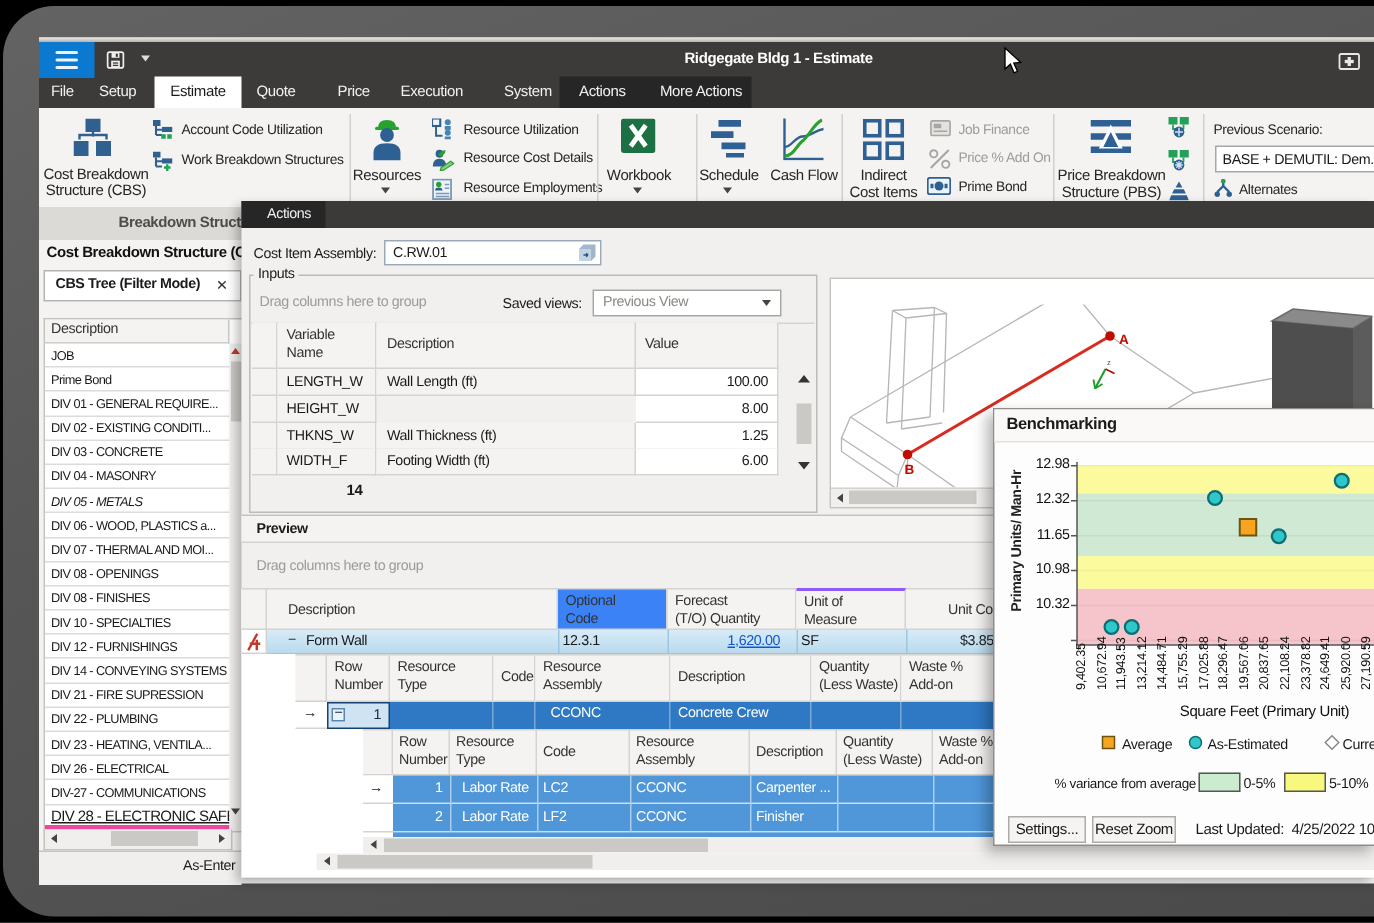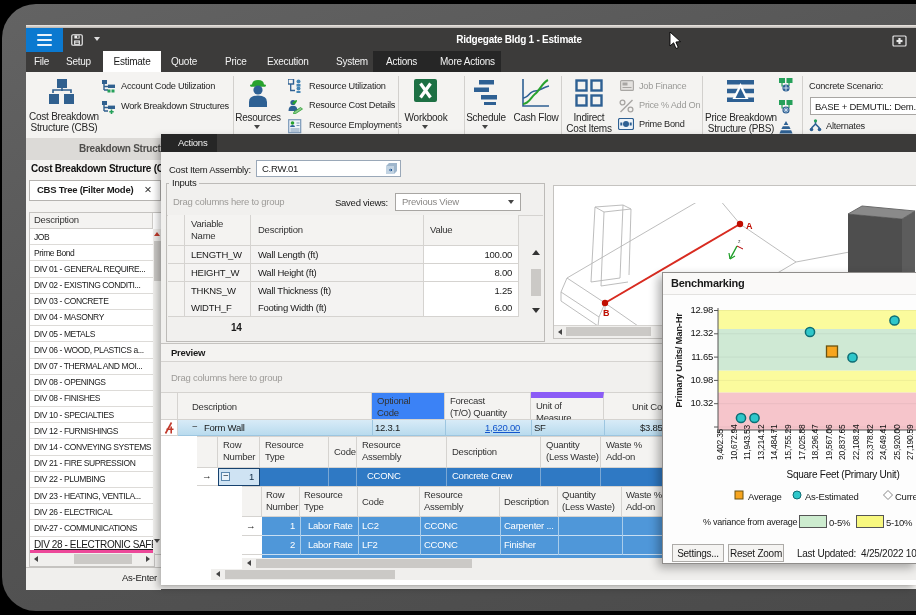--- a/index.html
+++ b/index.html
@@ -213,21 +213,21 @@
         <circle cx="8" cy="11" r="3.6" fill="#2e6093"></circle>
           <path d="M8,8.4 L8,13.6 M5.4,11 L10.6,11 M6.2,9.2 L9.8,12.8 M9.8,9.2 L6.2,12.8" stroke="#cfe0ef" stroke-width="0.9"></path>
       </svg>
       <svg class="abs" style="left:753px;top:49px" width="14" height="13" viewBox="0 0 14 13">
         <path d="M7,0 L9.3,4 L4.7,4 Z" fill="#2e6093"></path>
         <path d="M3.8,5.2 L10.2,5.2 L11.6,8 L2.4,8 Z" fill="#2e6093"></path>
         <path d="M1.8,9.2 L12.2,9.2 L13.5,12.5 L0.5,12.5 Z" fill="#2e6093"></path>
       </svg>
       <div class="rsep" style="left:776px"></div>
 
-      <div class="rtext" style="left:783px;top:9px;">Concrete Scenario:</div>
+      <div class="rtext" style="left:783px;top:9px;">Previous Scenario:</div>
       <div class="abs" style="left:784px;top:25px;width:116px;height:16px;background:#fff;border:1px solid #a8a6a3;">
         <div class="abs" style="left:4px;top:2.5px;font-size:9.5px;white-space:nowrap;">BASE + DEMUTIL: Dem...</div>
       </div>
       <svg class="abs" style="left:783px;top:47px" width="13" height="13" viewBox="0 0 13 13">
         <path d="M6.5,1 L6.5,5 M6.5,5 L2.5,9 M6.5,5 L10.5,9" stroke="#2e6093" stroke-width="1.6" fill="none"></path>
         <circle cx="2.5" cy="10.5" r="1.8" fill="#2e6093"></circle>
           <circle cx="10.5" cy="10.5" r="1.8" fill="#2e6093"></circle>
           <circle cx="6.5" cy="1.8" r="1.6" fill="#25a05a"></circle>
       </svg>
       <div class="rtext" style="left:800px;top:49px;">Alternates</div>
@@ -246,21 +246,21 @@
           <div class="abs" style="left:0;top:0;width:122px;height:15px;background:#f4f3f1;border-bottom:1px solid #cfcdca;border-right:1px solid #cfcdca;">
             <span style="position:absolute;left:4px;top:1px;color:#333;">Description</span>
           </div>
           <div id="cbslist" class="abs" style="left:0;top:16px;width:123px;">
             <div style="height:16.2px;box-sizing:border-box;border-bottom:1px solid #dddbd8;padding:2.5px 0 0 4px;font-size:8.5px;letter-spacing:-0.4px;white-space:nowrap;overflow:hidden;">JOB</div>
             <div style="height:16.2px;box-sizing:border-box;border-bottom:1px solid #dddbd8;padding:2.5px 0 0 4px;font-size:8.5px;letter-spacing:-0.4px;white-space:nowrap;overflow:hidden;">Prime Bond</div>
             <div style="height:16.2px;box-sizing:border-box;border-bottom:1px solid #dddbd8;padding:2.5px 0 0 4px;font-size:8.5px;letter-spacing:-0.4px;white-space:nowrap;overflow:hidden;">DIV 01 - GENERAL REQUIRE...</div>
             <div style="height:16.2px;box-sizing:border-box;border-bottom:1px solid #dddbd8;padding:2.5px 0 0 4px;font-size:8.5px;letter-spacing:-0.4px;white-space:nowrap;overflow:hidden;">DIV 02 - EXISTING CONDITI...</div>
             <div style="height:16.2px;box-sizing:border-box;border-bottom:1px solid #dddbd8;padding:2.5px 0 0 4px;font-size:8.5px;letter-spacing:-0.4px;white-space:nowrap;overflow:hidden;">DIV 03 - CONCRETE</div>
             <div style="height:16.2px;box-sizing:border-box;border-bottom:1px solid #dddbd8;padding:2.5px 0 0 4px;font-size:8.5px;letter-spacing:-0.4px;white-space:nowrap;overflow:hidden;">DIV 04 - MASONRY</div>
-            <div style="height:16.2px;box-sizing:border-box;border-bottom:1px solid #dddbd8;padding:2.5px 0 0 4px;font-size:8.5px;letter-spacing:-0.4px;white-space:nowrap;overflow:hidden;">DIV 05 - METALS</div>
+            <div style="height:16.2px;box-sizing:border-box;border-bottom:1px solid #dddbd8;padding:2.5px 0 0 4px;font-size:8.5px;letter-spacing:-0.4px;white-space:nowrap;overflow:hidden;font-style:italic;">DIV 05 - METALS</div>
             <div style="height:16.2px;box-sizing:border-box;border-bottom:1px solid #dddbd8;padding:2.5px 0 0 4px;font-size:8.5px;letter-spacing:-0.4px;white-space:nowrap;overflow:hidden;">DIV 06 - WOOD, PLASTICS a...</div>
             <div style="height:16.2px;box-sizing:border-box;border-bottom:1px solid #dddbd8;padding:2.5px 0 0 4px;font-size:8.5px;letter-spacing:-0.4px;white-space:nowrap;overflow:hidden;">DIV 07 - THERMAL AND MOI...</div>
             <div style="height:16.2px;box-sizing:border-box;border-bottom:1px solid #dddbd8;padding:2.5px 0 0 4px;font-size:8.5px;letter-spacing:-0.4px;white-space:nowrap;overflow:hidden;">DIV 08 - OPENINGS</div>
             <div style="height:16.2px;box-sizing:border-box;border-bottom:1px solid #dddbd8;padding:2.5px 0 0 4px;font-size:8.5px;letter-spacing:-0.4px;white-space:nowrap;overflow:hidden;">DIV 08 - FINISHES</div>
             <div style="height:16.2px;box-sizing:border-box;border-bottom:1px solid #dddbd8;padding:2.5px 0 0 4px;font-size:8.5px;letter-spacing:-0.4px;white-space:nowrap;overflow:hidden;">DIV 10 - SPECIALTIES</div>
             <div style="height:16.2px;box-sizing:border-box;border-bottom:1px solid #dddbd8;padding:2.5px 0 0 4px;font-size:8.5px;letter-spacing:-0.4px;white-space:nowrap;overflow:hidden;">DIV 12 - FURNISHINGS</div>
             <div style="height:16.2px;box-sizing:border-box;border-bottom:1px solid #dddbd8;padding:2.5px 0 0 4px;font-size:8.5px;letter-spacing:-0.4px;white-space:nowrap;overflow:hidden;">DIV 14 - CONVEYING SYSTEMS</div>
             <div style="height:16.2px;box-sizing:border-box;border-bottom:1px solid #dddbd8;padding:2.5px 0 0 4px;font-size:8.5px;letter-spacing:-0.4px;white-space:nowrap;overflow:hidden;">DIV 21 - FIRE SUPRESSION</div>
             <div style="height:16.2px;box-sizing:border-box;border-bottom:1px solid #dddbd8;padding:2.5px 0 0 4px;font-size:8.5px;letter-spacing:-0.4px;white-space:nowrap;overflow:hidden;">DIV 22 - PLUMBING</div>
             <div style="height:16.2px;box-sizing:border-box;border-bottom:1px solid #dddbd8;padding:2.5px 0 0 4px;font-size:8.5px;letter-spacing:-0.4px;white-space:nowrap;overflow:hidden;">DIV 23 - HEATING, VENTILA...</div>
@@ -329,23 +329,20 @@
           </div>
 <div class="abs" style="left:83px;top:31.0px;width:173px;height:18px;background:#f4f3f2;border-right:1px solid #d5d3d0;border-bottom:1px solid #d5d3d0;box-sizing:border-box;">
             <span class="abs" style="left:7px;top:3px;">Wall Length (ft)</span>
           </div>
 <div class="abs" style="left:256px;top:31.0px;width:95px;height:18px;background:#fff;border-right:1px solid #d5d3d0;border-bottom:1px solid #d5d3d0;box-sizing:border-box;text-align:right;">
             <span class="abs" style="right:6px;top:3px;">100.00</span>
           </div>
 <div class="abs" style="left:0px;top:48.8px;width:17px;height:18px;background:#f4f3f1;border-right:1px solid #d5d3d0;border-bottom:1px solid #d5d3d0;box-sizing:border-box;"></div>
 <div class="abs" style="left:17px;top:48.8px;width:66px;height:18px;background:#f4f3f2;border-right:1px solid #d5d3d0;border-bottom:1px solid #d5d3d0;box-sizing:border-box;">
             <span class="abs" style="left:6px;top:3px;">HEIGHT_W</span>
-          </div>
-<div class="abs" style="left:83px;top:48.8px;width:173px;height:18px;background:#f4f3f2;border-right:1px solid #d5d3d0;border-bottom:1px solid #d5d3d0;box-sizing:border-box;">
-            <span class="abs" style="left:7px;top:3px;">Wall Height (ft)</span>
           </div>
 <div class="abs" style="left:256px;top:48.8px;width:95px;height:18px;background:#fff;border-right:1px solid #d5d3d0;border-bottom:1px solid #d5d3d0;box-sizing:border-box;">
             <span class="abs" style="right:6px;top:3px;">8.00</span>
           </div>
 <div class="abs" style="left:0px;top:66.6px;width:17px;height:18px;background:#f4f3f1;border-right:1px solid #d5d3d0;border-bottom:1px solid #d5d3d0;box-sizing:border-box;"></div>
 <div class="abs" style="left:17px;top:66.6px;width:66px;height:18px;background:#f4f3f2;border-right:1px solid #d5d3d0;border-bottom:1px solid #d5d3d0;box-sizing:border-box;">
             <span class="abs" style="left:6px;top:3px;">THKNS_W</span>
           </div>
 <div class="abs" style="left:83px;top:66.6px;width:173px;height:18px;background:#f4f3f2;border-right:1px solid #d5d3d0;border-bottom:1px solid #d5d3d0;box-sizing:border-box;">
             <span class="abs" style="left:7px;top:3px;">Wall Thickness (ft)</span>
@@ -408,21 +405,21 @@
 <div class="abs" style="left:0px;top:0;width:17px;height:28px;background:#f4f3f1;border-right:1px solid #d5d3d0;border-bottom:1px solid #d5d3d0;border-top:1px solid #d5d3d0;box-sizing:border-box;"></div>
 <div class="abs" style="left:17px;top:0;width:194px;height:28px;background:#f4f3f1;border-right:1px solid #d5d3d0;border-bottom:1px solid #d5d3d0;border-top:1px solid #d5d3d0;box-sizing:border-box;">
           <span class="abs" style="left:14px;top:8px;color:#333;">Description</span>
         </div>
 <div class="abs" style="left:211px;top:0;width:73px;height:28px;background:#3b82f6;border-right:1px solid #d5d3d0;border-bottom:1px solid #d5d3d0;border-top:1px solid #d5d3d0;box-sizing:border-box;">
           <span class="abs" style="left:5px;top:2px;line-height:12px;color:#333;">Optional<br>Code</span>
         </div>
 <div class="abs" style="left:284px;top:0;width:86px;height:28px;background:#f4f3f1;border-right:1px solid #d5d3d0;border-bottom:1px solid #d5d3d0;border-top:1px solid #d5d3d0;box-sizing:border-box;">
           <span class="abs" style="left:5px;top:2px;line-height:12px;color:#333;">Forecast<br>(T/O) Quantity</span>
         </div>
-<div class="abs" style="left:370px;top:0;width:73px;height:28px;background:#f4f3f1;border-right:1px solid #d5d3d0;border-bottom:1px solid #d5d3d0;border-top:6px solid #8b5cf6;box-sizing:border-box;">
+<div class="abs" style="left:370px;top:0;width:73px;height:28px;background:#f4f3f1;border-right:1px solid #d5d3d0;border-bottom:1px solid #d5d3d0;border-top:2px solid #8b5cf6;box-sizing:border-box;">
           <span class="abs" style="left:5px;top:2px;line-height:12px;color:#333;">Unit of<br>Measure</span>
         </div>
 <div class="abs" style="left:443px;top:0;width:312px;height:28px;background:#f4f3f1;border-right:1px solid #d5d3d0;border-bottom:1px solid #d5d3d0;border-top:1px solid #d5d3d0;box-sizing:border-box;">
           <span class="abs" style="left:10px;top:8px;color:#333;margin-left:18px;">Unit Cost</span>
         </div>
 <div class="abs" style="left:0;top:28px;width:17px;height:16px;border-right:1px solid #d5d3d0;border-bottom:1px solid #d5d3d0;box-sizing:border-box;">
           <svg class="abs" style="left:2px;top:2px" width="12" height="12" viewBox="0 0 12 12">
             <path d="M8.5,0.5 L2.5,11.5" stroke="#c0392b" stroke-width="1.6" fill="none"></path>
             <path d="M3.5,7.2 L10.5,7.2 M8.2,4.5 L8.2,11.5" stroke="#c0392b" stroke-width="1.6" fill="none"></path>
           </svg>

